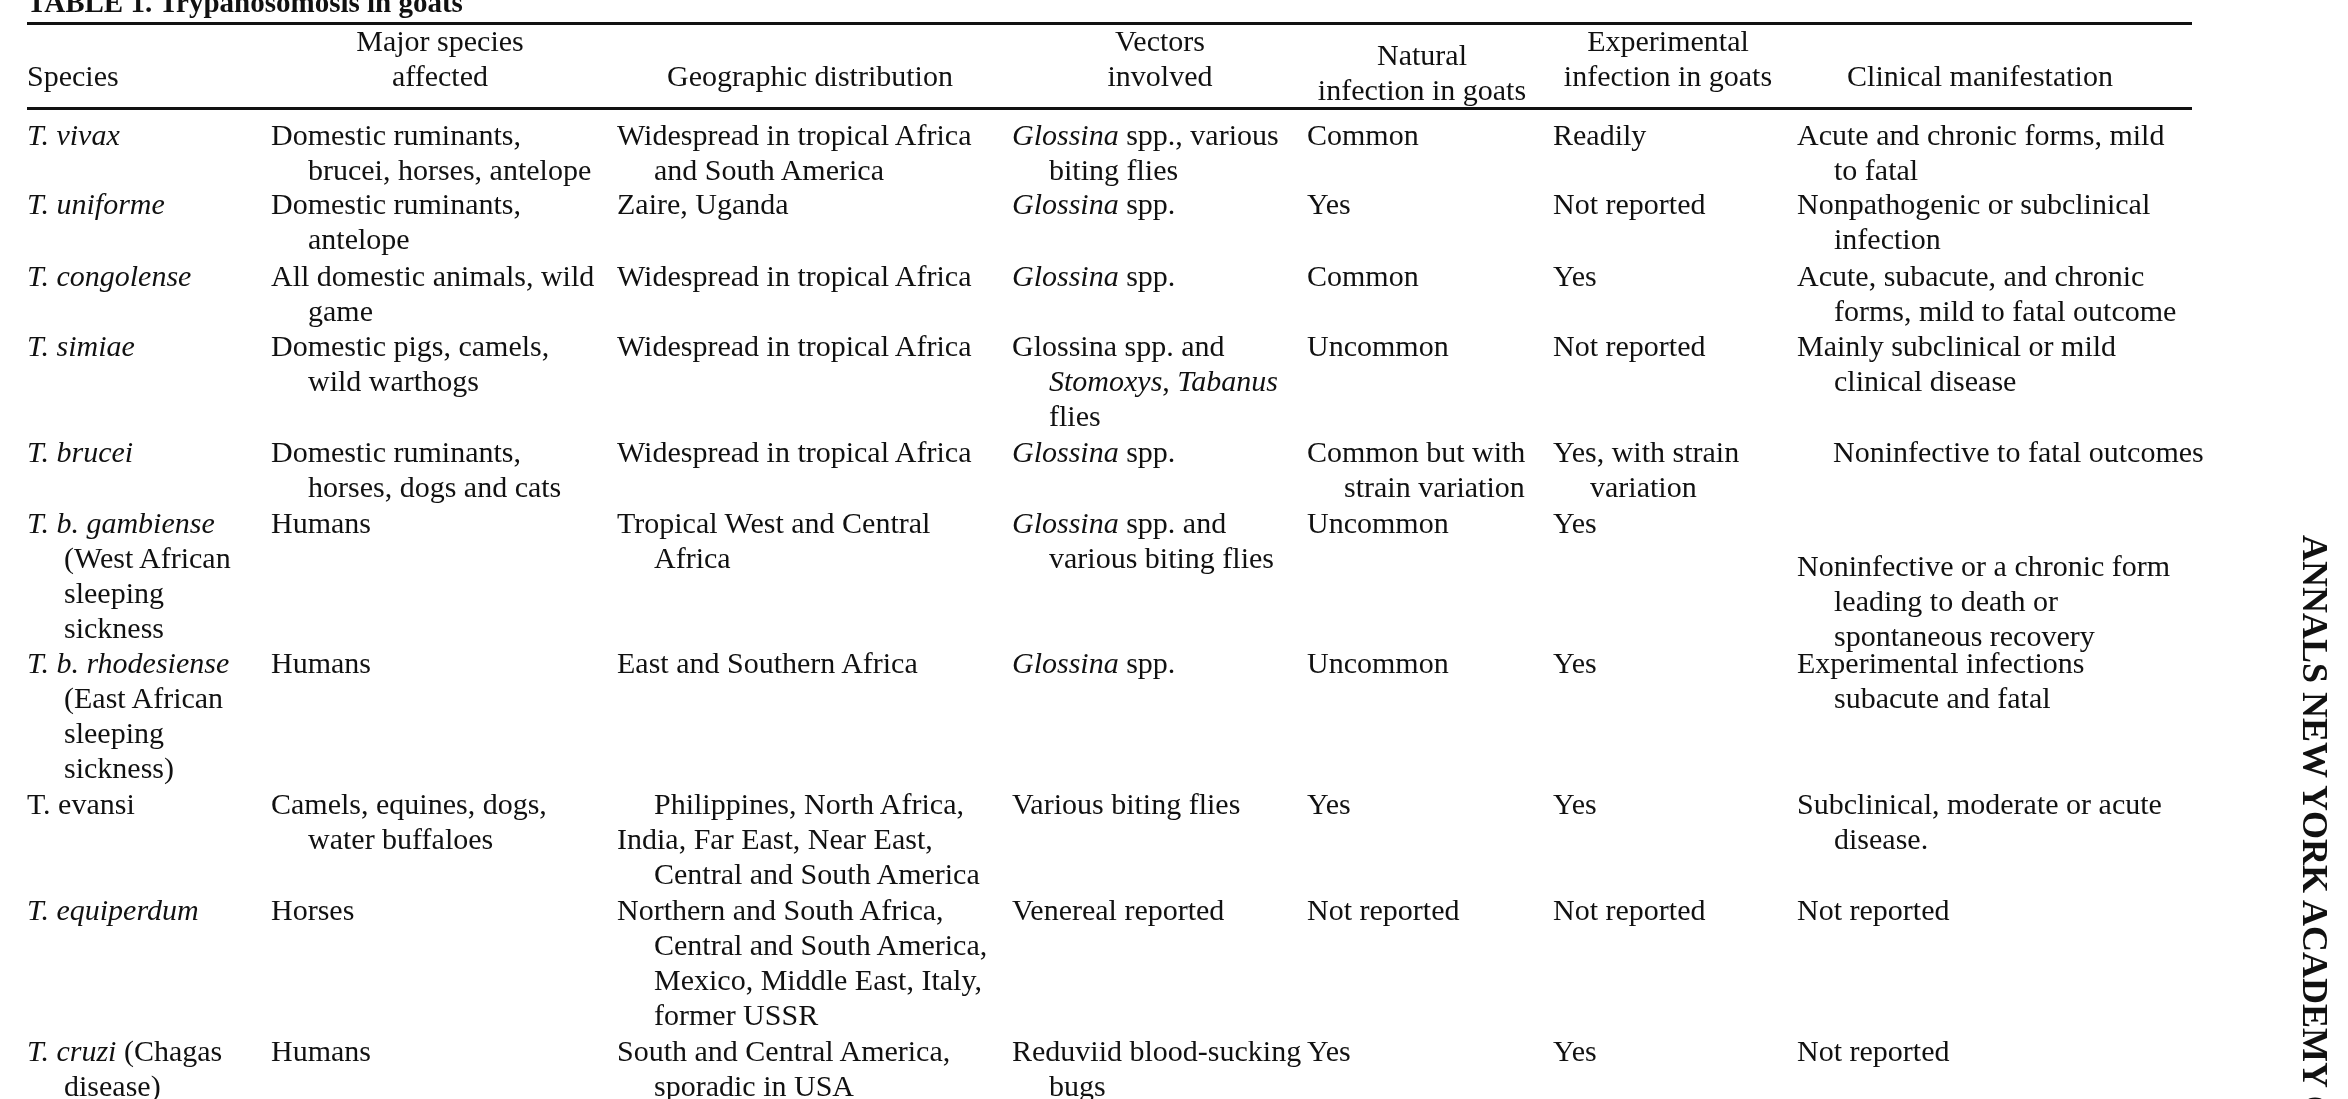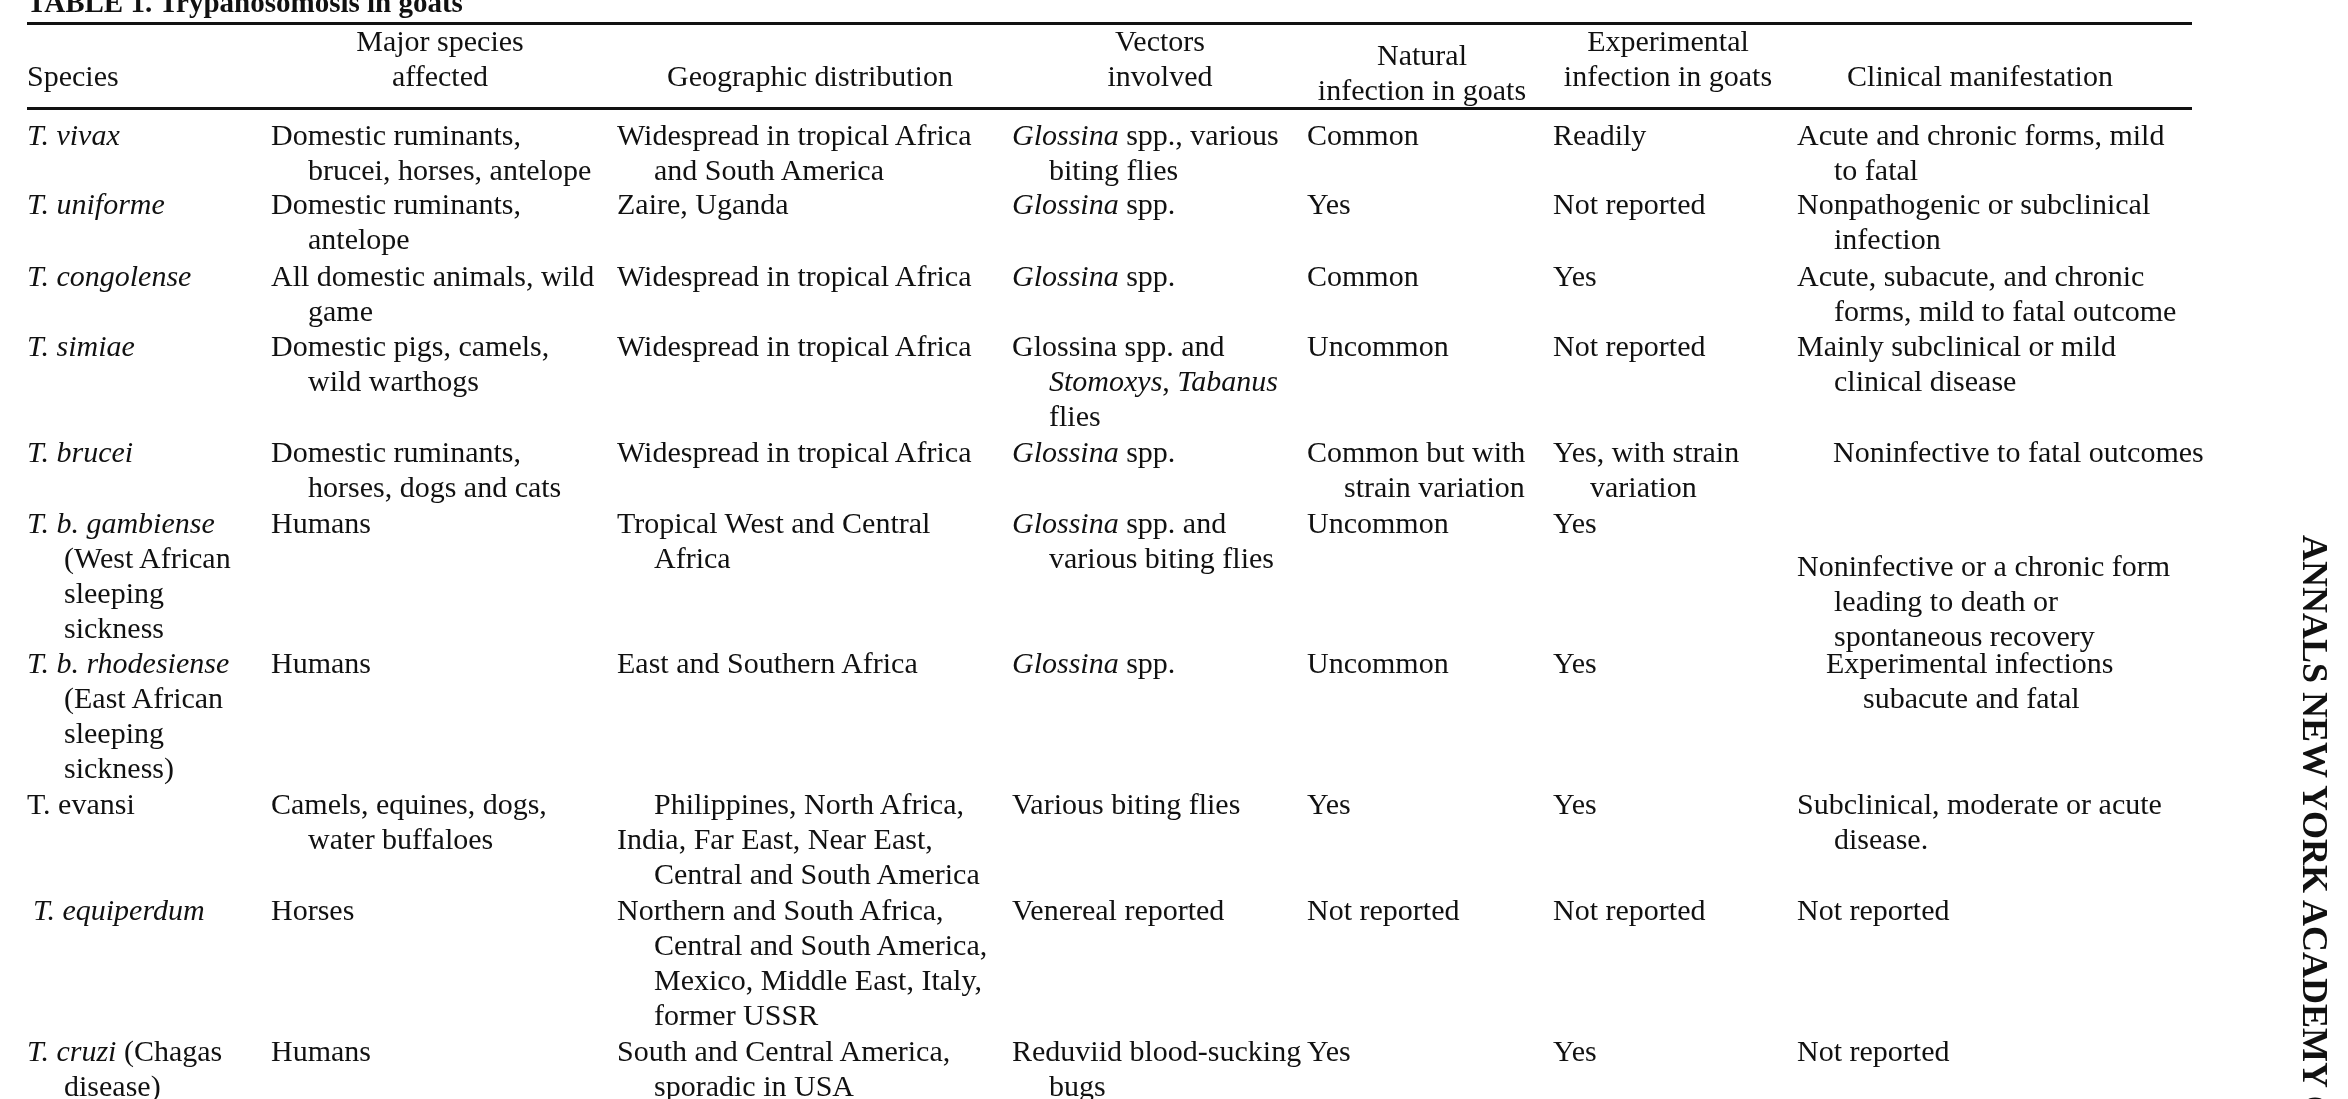--- a/index.html
+++ b/index.html
@@ -248,21 +248,21 @@
       </div>
       <div class="cell" style="left: 1012px;">
         <span class="ln"><i>Glossina</i><span> spp.</span></span>
       </div>
       <div class="cell" style="left: 1307px;">
         <span class="ln">Uncommon</span>
       </div>
       <div class="cell" style="left: 1553px;">
         <span class="ln">Yes</span>
       </div>
-      <div class="cell" style="left: 1797px; margin-left: 29px;">
+      <div class="cell" style="left: 1797px;">
         <span class="ln">Experimental infections</span>
         <span class="ln cont">subacute and fatal</span>
       </div>
     </div>
     <div class="row" style="top: 786px;">
       <div class="cell" style="left: 27px;">
         <span class="ln"><span>T. evansi</span></span>
       </div>
       <div class="cell" style="left: 271px;">
         <span class="ln">Camels, equines, dogs,</span>
@@ -281,21 +281,21 @@
       </div>
       <div class="cell" style="left: 1553px;">
         <span class="ln">Yes</span>
       </div>
       <div class="cell" style="left: 1797px;">
         <span class="ln">Subclinical, moderate or acute</span>
         <span class="ln cont">disease.</span>
       </div>
     </div>
     <div class="row" style="top: 892px;">
-      <div class="cell" style="left: 33px;">
+      <div class="cell" style="left: 27px;">
         <span class="ln"><i>T. equiperdum</i></span>
       </div>
       <div class="cell" style="left: 271px;">
         <span class="ln">Horses</span>
       </div>
       <div class="cell" style="left: 617px;">
         <span class="ln">Northern and South Africa,</span>
         <span class="ln cont">Central and South America,</span>
         <span class="ln cont">Mexico, Middle East, Italy,</span>
         <span class="ln cont">former USSR</span>

